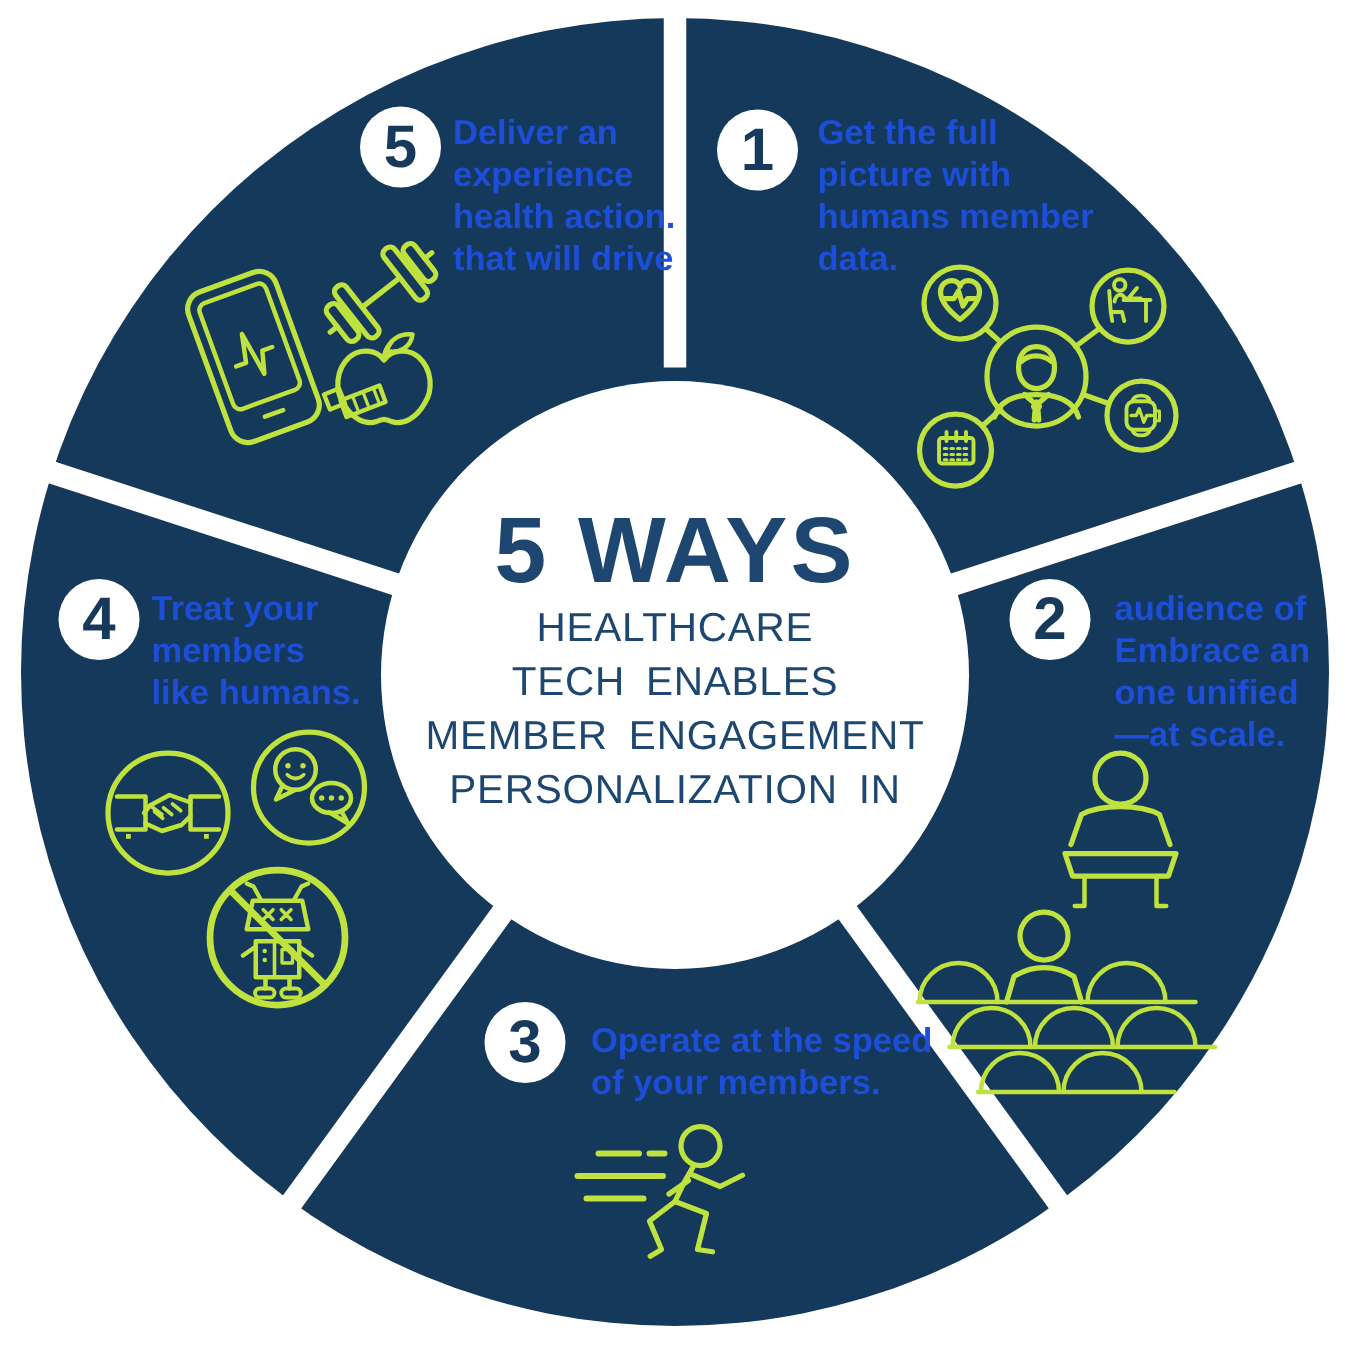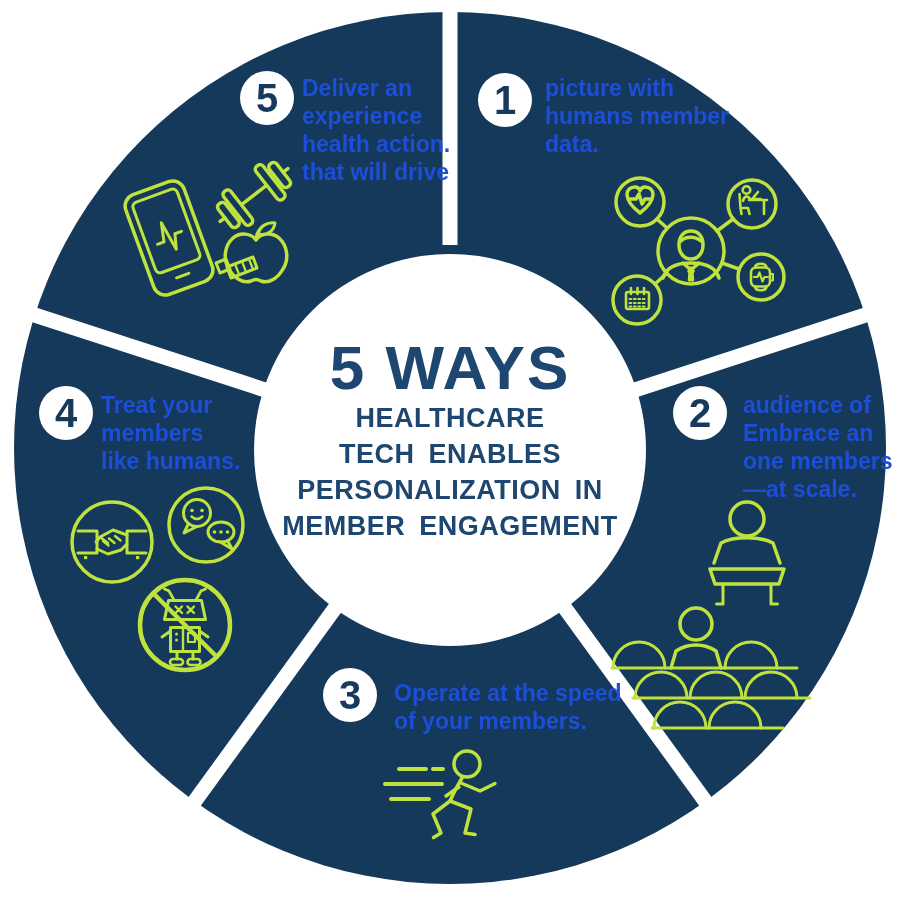--- a/index.html
+++ b/index.html
@@ -16,21 +16,21 @@
     color:#16395C;font-size:40px;font-weight:700;line-height:1;
   }
   .seg-text{
     position:absolute;color:#1d4ed8;font-size:23px;line-height:28px;font-weight:700;
     white-space:nowrap;
   }
   .center-text{
     position:absolute;left:250px;top:336px;width:400px;text-align:center;color:#1D4770;
   }
   .center-title{font-size:62px;line-height:64px;font-weight:700;letter-spacing:2px;text-align:center;}
-  .center-sub{font-size:27px;line-height:36px;font-weight:700;letter-spacing:.5px;word-spacing:6px;}
+  .center-sub{font-size:27px;line-height:36px;font-weight:400;letter-spacing:.5px;word-spacing:6px;}
 </style>
 </head>
 <body>
 
 <div id="stage">
 
   <svg width="900" height="900" viewBox="0 0 900 900">
 
     <circle cx="450" cy="448" r="436" fill="#14395B"></circle>
 
@@ -202,28 +202,29 @@
       <span>3</span>
     </div>
   <div class="badge" style="left:39px;top:386px">
       <span>4</span>
     </div>
   <div class="badge" style="left:240px;top:71px">
       <span>5</span>
     </div>
 
   <div class="seg-text" style="left:545px;top:74px">
+    <div>Get the full</div>
     <div>picture with</div>
     <div>humans member</div>
     <div>data.</div>
   </div>
   <div class="seg-text" style="left:743px;top:391px">
     <div>audience of</div>
     <div>Embrace an</div>
-    <div>one members</div>
+    <div>one unified</div>
     <div>—at scale.</div>
   </div>
   <div class="seg-text" style="left:394px;top:679px">
     <div>Operate at the speed</div>
     <div>of your members.</div>
   </div>
   <div class="seg-text" style="left:101px;top:391px">
     <div>Treat your</div>
     <div>members</div>
     <div>like humans.</div>
@@ -232,17 +233,17 @@
     <div>Deliver an</div>
     <div>experience</div>
     <div>health action.</div>
     <div>that will drive</div>
   </div>
 
   <div class="center-text">
     <div class="center-title">5 WAYS</div>
     <div class="center-sub">HEALTHCARE</div>
     <div class="center-sub">TECH ENABLES</div>
+    <div class="center-sub">MEMBER ENGAGEMENT</div>
     <div class="center-sub">PERSONALIZATION IN</div>
-    <div class="center-sub">MEMBER ENGAGEMENT</div>
   </div>
 
 </div>
 
 </body></html>

